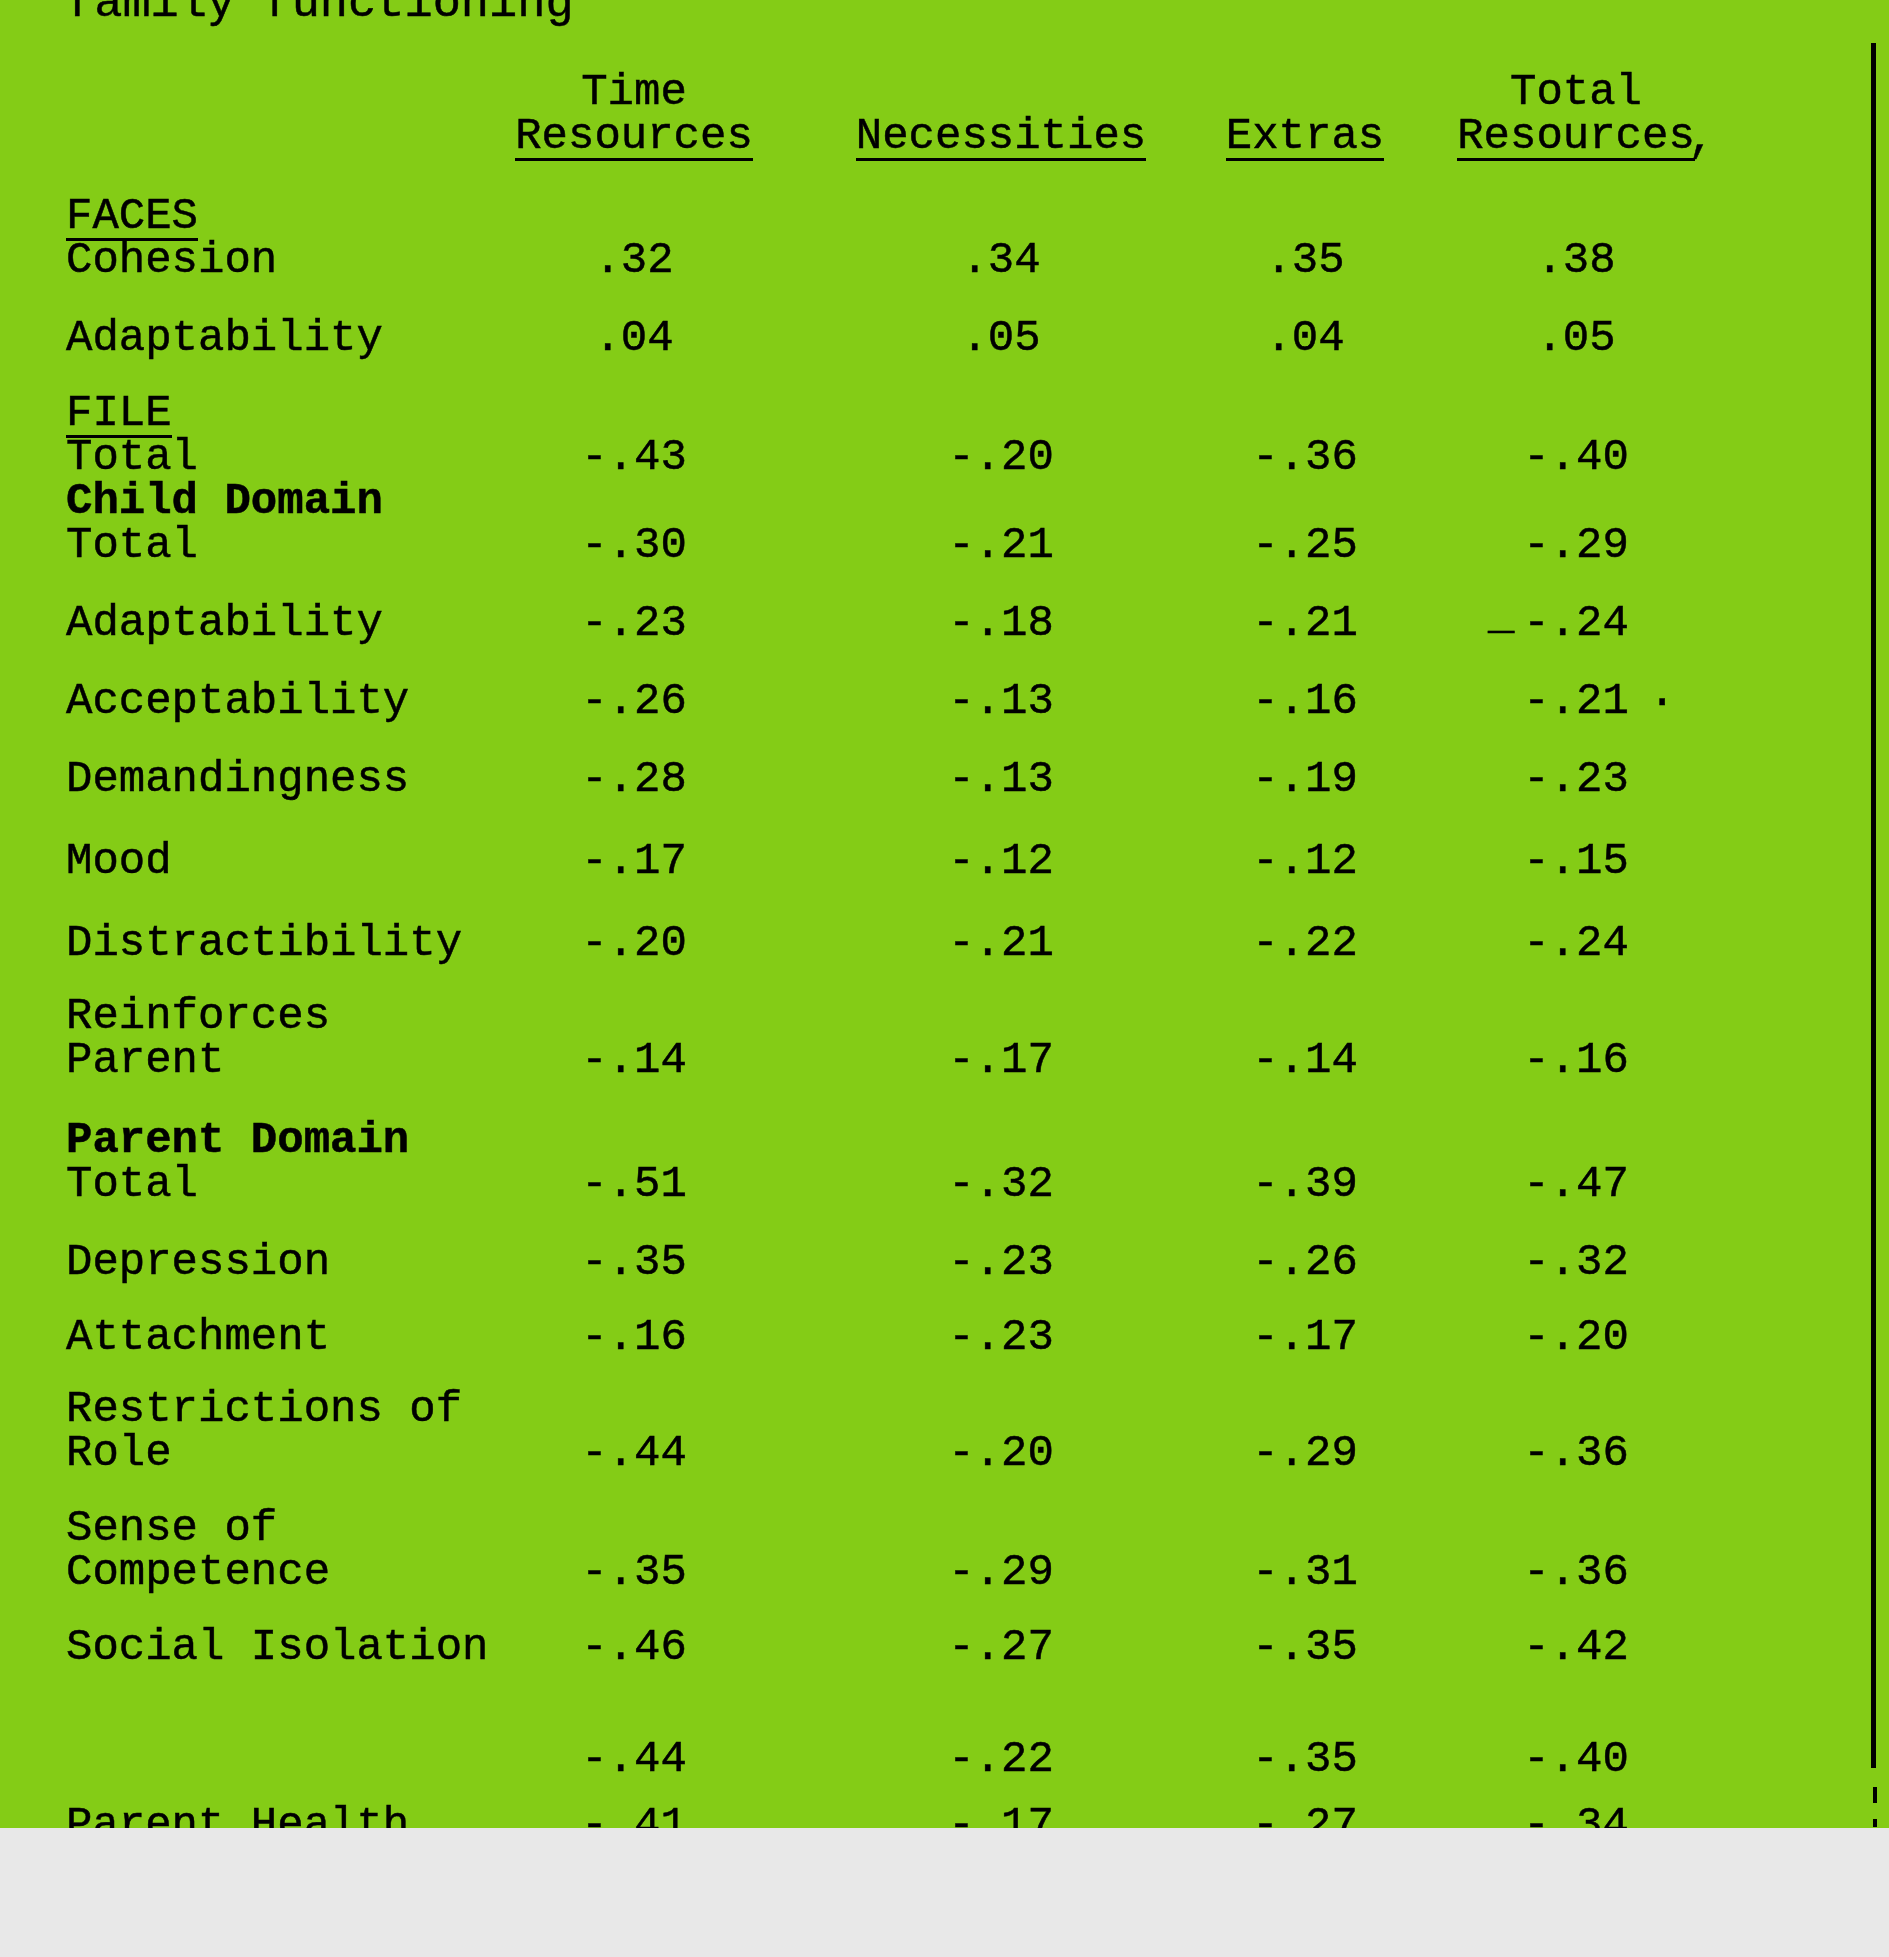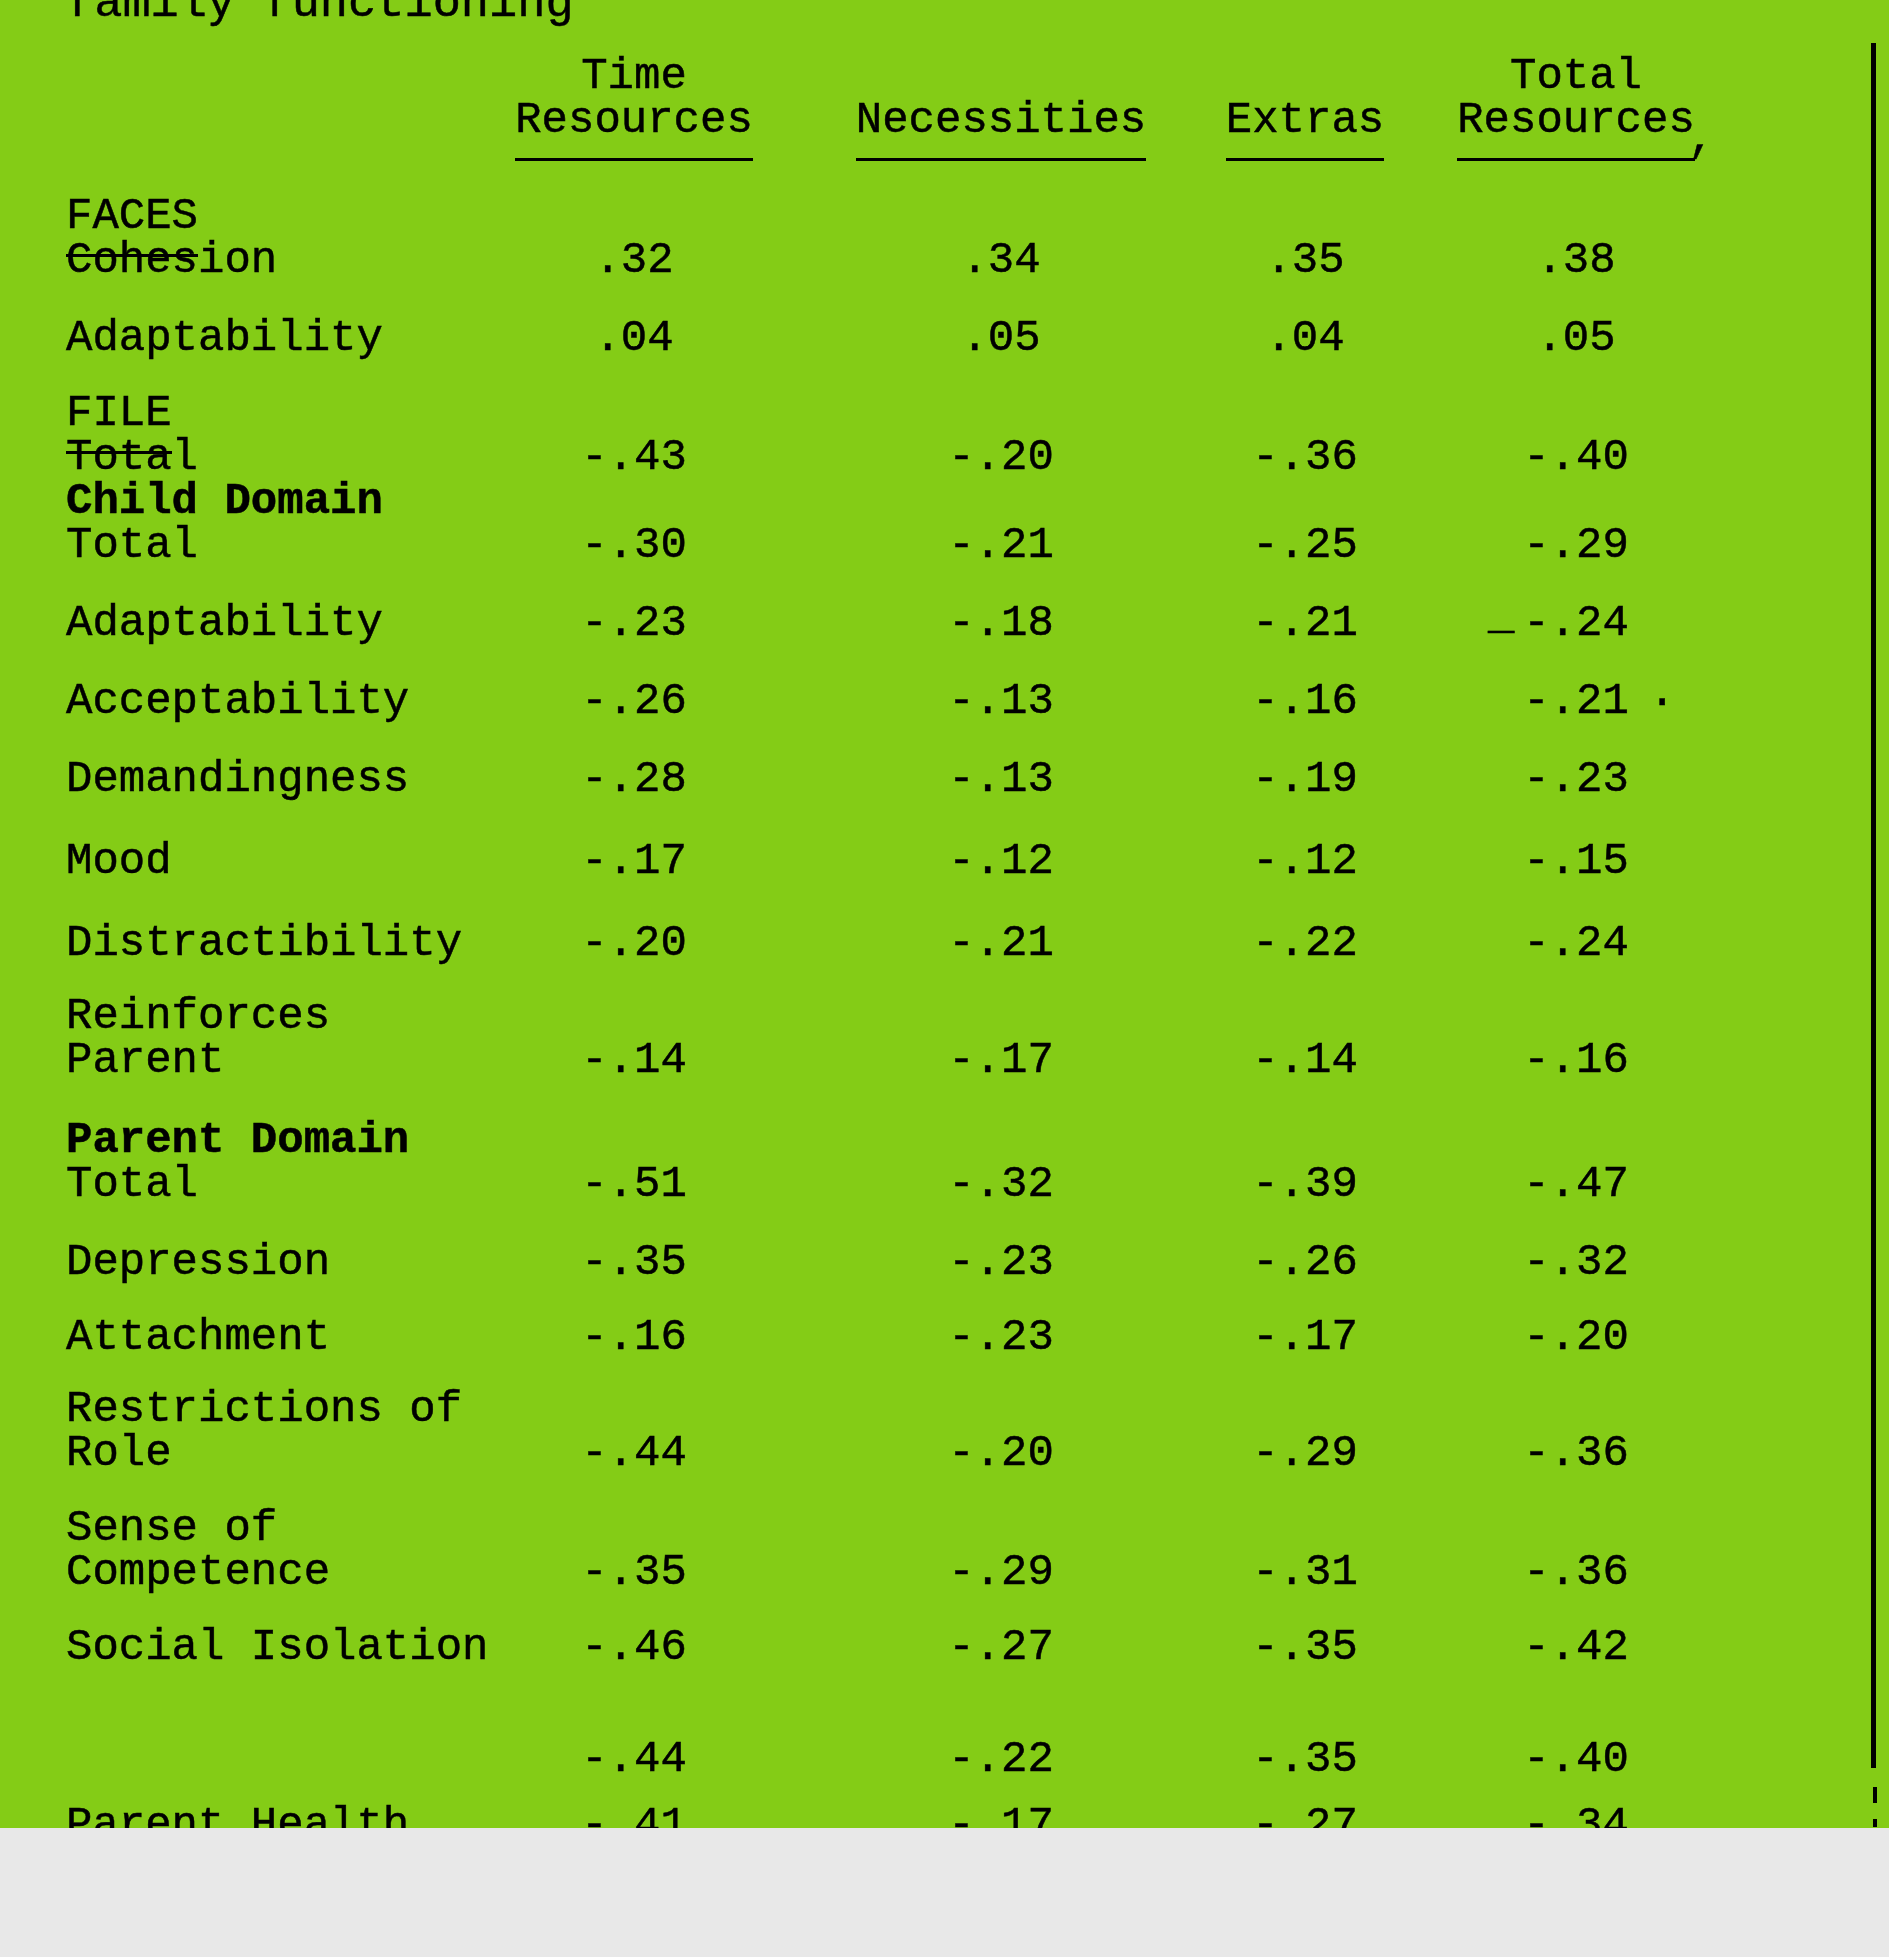--- a/index.html
+++ b/index.html
@@ -24,21 +24,21 @@
     transform:translateY(-20.3px);
   }
   
   .header{position:absolute;left:0;top:67px;width:1889px;height:94px;}
   .hcell{
     position:absolute;bottom:0;
     display:flex;flex-direction:column;align-items:center;justify-content:flex-end;
     text-align:center;
   }
   .hcell span{line-height:44px;}
-  .u{border-bottom:3.1px solid #000;padding-bottom:16px;}
+  .u{border-bottom:3.1px solid #000;padding-bottom:0;}
   
   .c1{left:505px;width:258px;}
   .c2{left:868px;width:266px;}
   .c3{left:1172px;width:266px;}
   .c4{left:1443px;width:266px;}
   
   .rows{position:absolute;left:0;top:161px;width:1889px;}
   .row{position:relative;height:44px;}
   .row.twoline{height:88px;}
   .label{position:absolute;left:66px;top:0;display:flex;flex-direction:column;align-items:flex-start;}

